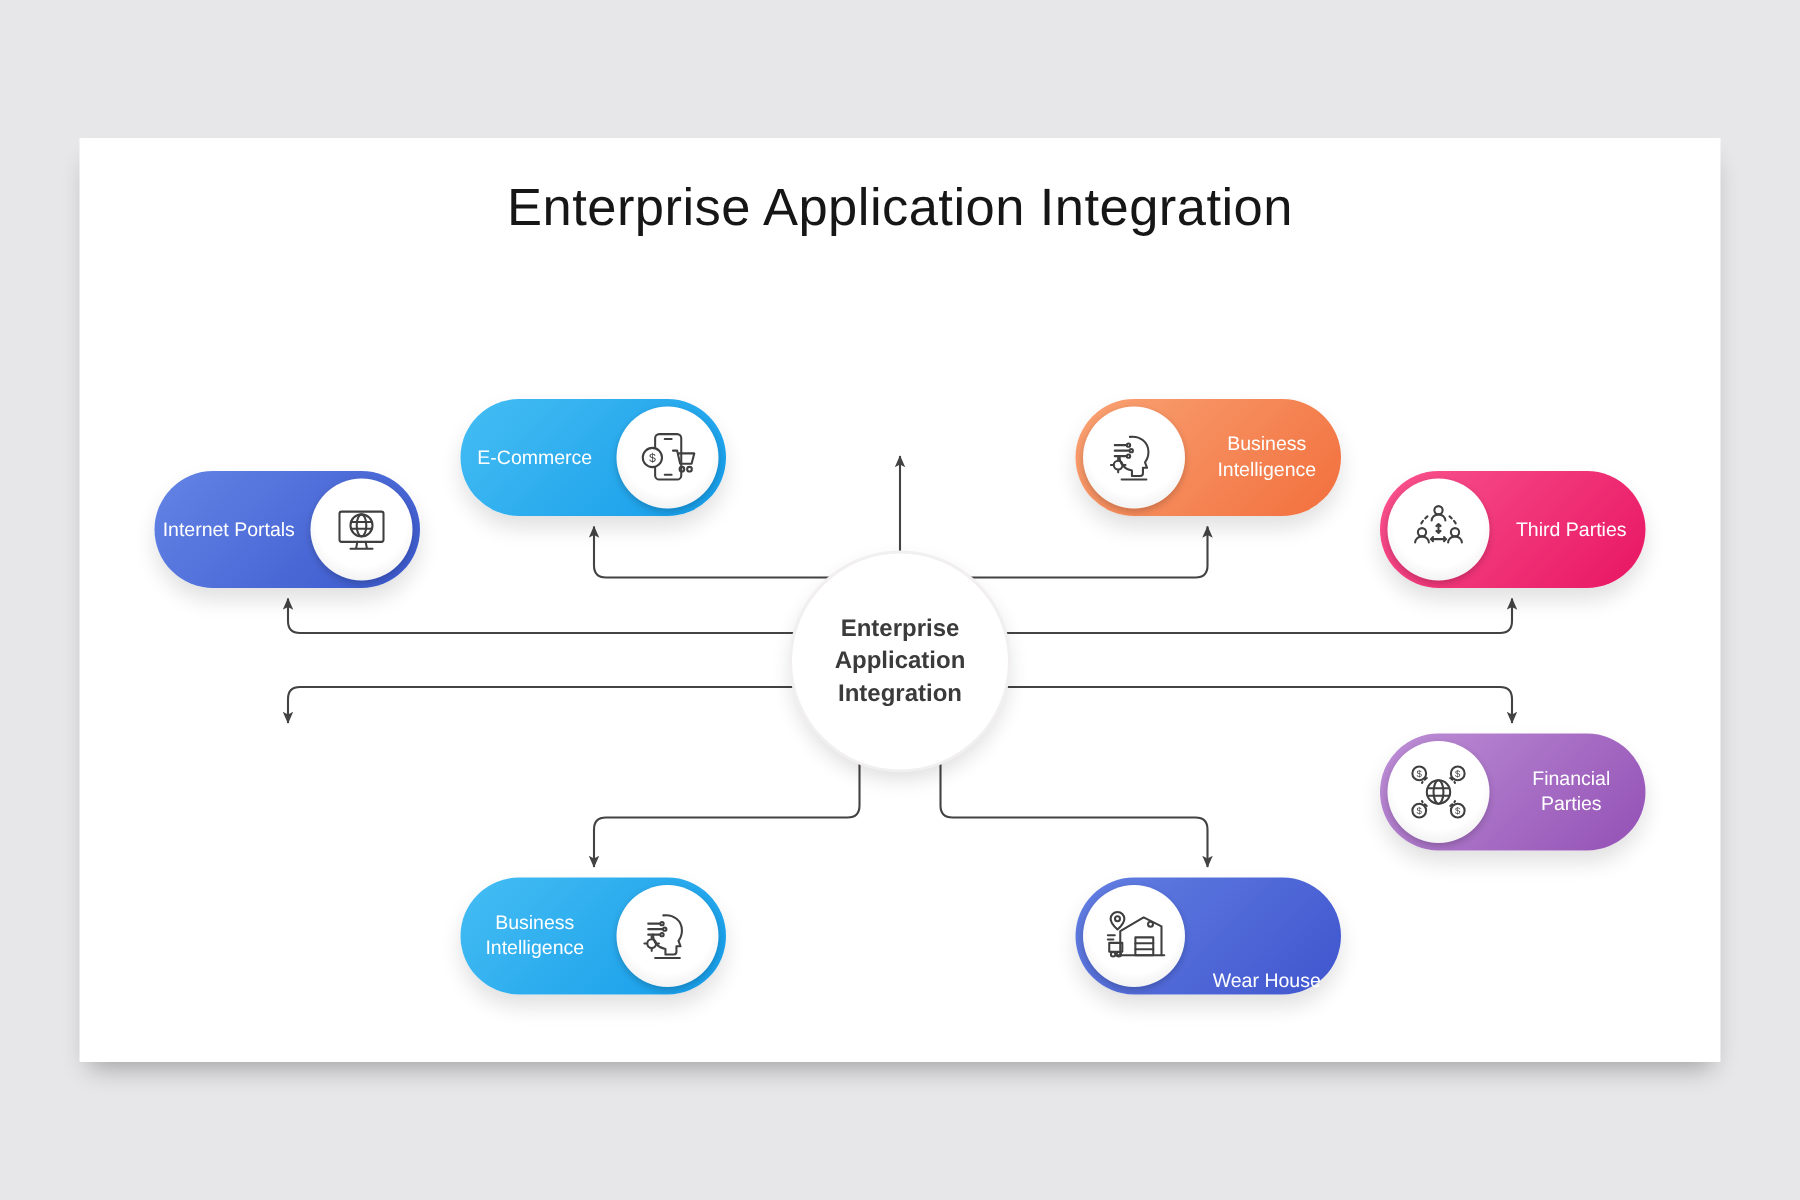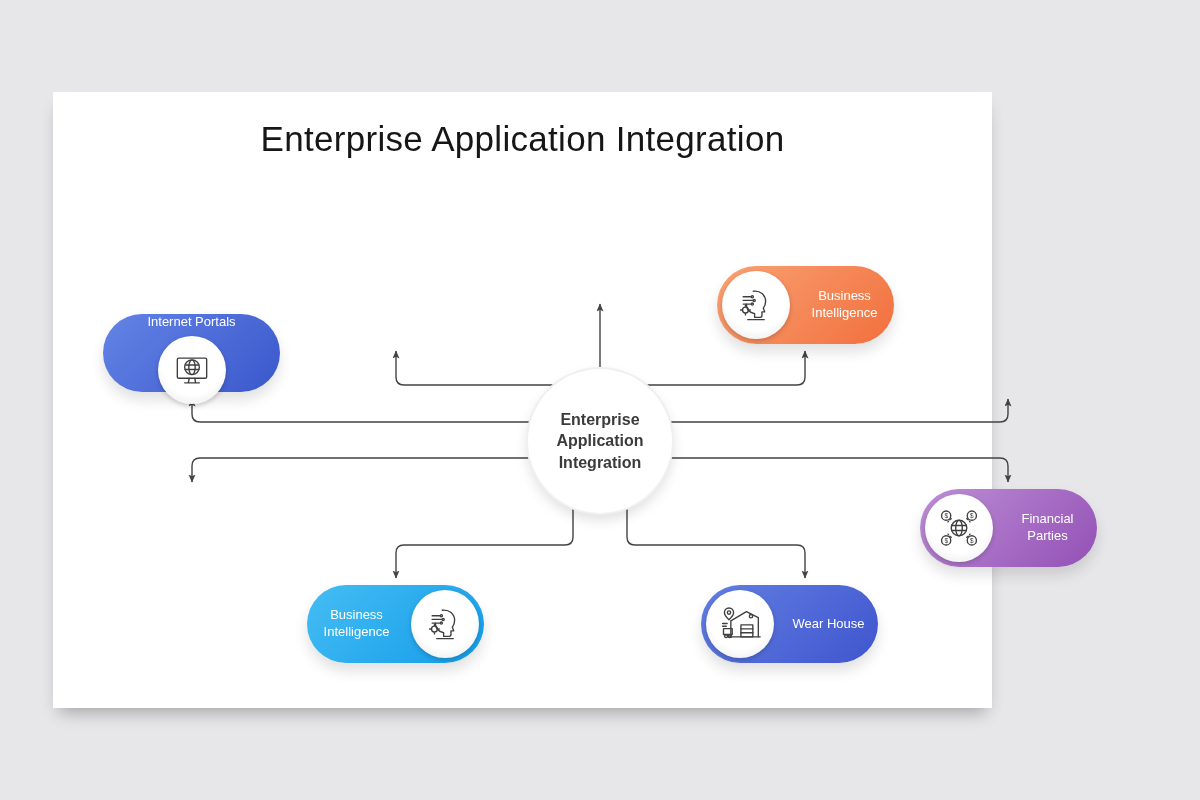--- a/index.html
+++ b/index.html
@@ -4,21 +4,21 @@
 <style>
   * { margin:0; padding:0; box-sizing:border-box; }
   html,body { width:1200px; height:800px; }
   body {
     background:#e7e6e8;
     font-family:"Liberation Sans", sans-serif;
     position:relative;
     overflow:hidden;
   }
   .slide {
-    position:absolute; left:53px; top:92px; width:939px; height:616px;
+    position:absolute; left:53px; top:92px; width:1094px; height:616px;
     background:#ffffff;
     box-shadow:0 10px 16px -6px rgba(0,0,0,0.30);
   }
   .header { position:absolute; top:27px; left:0; right:0; text-align:center; }
   .title {
     font-size:35px; font-weight:500; color:#161616; letter-spacing:0.3px;
   }
   .subtitle {
     margin-top:15px; font-size:15px; font-weight:500; color:#222;
   }
@@ -49,21 +49,21 @@
     font-weight:500; line-height:1.3; padding:0 3px;
   }
   
   .pill-crm            { left:459px; top:126px; }
   .pill-ecommerce      { left:254px; top:174px; }
   .pill-internet       { left:50px;  top:222px; }
   .pill-bi-top         { left:664px; top:174px; }
   .pill-third          { left:867px; top:222px; }
   .pill-legacy         { left:50px;  top:397px; }
   .pill-bi-bottom      { left:254px; top:493px; }
-  .pill-wearhouse      { left:648px; top:493px; }
+  .pill-wearhouse      { left:664px; top:493px;align-items:flex-end; }
   .pill-financial      { left:867px; top:397px; }
 </style>
 </head>
 <body>
 
 <div class="slide">
 
   <div class="header">
     <div class="title">Enterprise Application Integration</div>
   </div>
@@ -85,22 +85,38 @@
       <path d="M520,416 V445 Q520,453 512,453 L351,453 Q343,453 343,461 V486" marker-end="url(#arrow)"></path>
       <path d="M574,416 V445 Q574,453 582,453 L744,453 Q752,453 752,461 V486" marker-end="url(#arrow)"></path>
     </g>
   </svg>
 
   <div class="center-circle">
     <div class="center-label">Enterprise Application Integration</div>
   </div>
 
 
-
-  <div class="pill pill-internet" style="background: linear-gradient(135deg, rgb(100, 132, 230) 0%, rgb(58, 87, 203) 100%); flex-direction: column;">
+  <div class="pill pill-ecommerce" style="background: linear-gradient(135deg, rgb(69, 189, 243) 0%, rgb(20, 156, 233) 100%);">
+    <div class="pill-label">E-Commerce</div>
+    <div class="icon-circle">
+        <svg viewBox="0 0 48 48">
+          <g stroke="#3f3f3f" stroke-width="1.5" fill="none" stroke-linecap="round" stroke-linejoin="round">
+            <rect x="15" y="7" width="19" height="33" rx="3"></rect>
+            <path d="M22,10.5 h5 M22,36.5 h5"></path>
+            <circle cx="13" cy="24" r="7" fill="#ffffff"></circle>
+            <path d="M28,19 h3 l2.2,9.5 h8.3 l2,-7.5 h-11"></path>
+            <circle cx="34.5" cy="32.5" r="1.7"></circle>
+            <circle cx="40" cy="32.5" r="1.7"></circle>
+          </g>
+          <text x="13" y="27.3" text-anchor="middle" font-size="9" fill="#3f3f3f" stroke="none" font-family="Liberation Sans, sans-serif">$</text>
+        </svg>
+      </div>
+  </div>
+
+  <div class="pill pill-internet" style="background: linear-gradient(135deg, rgb(100, 132, 230) 0%, rgb(58, 87, 203) 100%);">
     <div class="pill-label">Internet Portals</div>
     <div class="icon-circle">
         <svg viewBox="0 0 48 48">
           <g stroke="#3f3f3f" stroke-width="1.5" fill="none" stroke-linecap="round" stroke-linejoin="round">
             <rect x="8" y="11" width="32" height="22" rx="1.5"></rect>
             <path d="M21,33 l-1,5 M27,33 l1,5 M16,38 h16"></path>
             <circle cx="24" cy="21" r="8"></circle>
             <ellipse cx="24" cy="21" rx="3.5" ry="8"></ellipse>
             <path d="M16.5,18.5 h15 M16.5,23.5 h15"></path>
           </g>
@@ -119,20 +135,39 @@
             <circle cx="20" cy="23" r="1.2"></circle>
             <circle cx="12.5" cy="29.5" r="3.2"></circle>
             <path d="M12.5,25.5 v-1.3 M12.5,33.5 v1.3 M8.5,29.5 h-1.3 M16.5,29.5 h1.3"></path>
             <path d="M15,40 h18"></path>
           </g>
         </svg>
       </div>
     <div class="pill-label">Business Intelligence</div>
   </div>
 
+  <div class="pill pill-third" style="background: linear-gradient(135deg, rgb(249, 83, 141) 0%, rgb(232, 21, 99) 100%);">
+    <div class="icon-circle">
+        <svg viewBox="0 0 48 48">
+          <g stroke="#3f3f3f" stroke-width="1.5" fill="none" stroke-linecap="round" stroke-linejoin="round">
+            <circle cx="24" cy="10" r="3"></circle>
+            <path d="M19,17.5 a5,4.5 0 0 1 10,0"></path>
+            <circle cx="12" cy="26" r="3"></circle>
+            <path d="M7,33.5 a5,4.5 0 0 1 10,0"></path>
+            <circle cx="36" cy="26" r="3"></circle>
+            <path d="M31,33.5 a5,4.5 0 0 1 10,0"></path>
+            <path d="M24,20 v6.5 M22.5,21.5 L24,20 l1.5,1.5 M22.5,25 L24,26.5 l1.5,-1.5"></path>
+            <path d="M18.5,31 h11 M20,29.5 L18.5,31 l1.5,1.5 M28,29.5 L29.5,31 l-1.5,1.5"></path>
+            <path d="M16,14.5 a17,17 0 0 0 -5.5,7" stroke-dasharray="2.2 2.4"></path>
+            <path d="M32,14.5 a17,17 0 0 1 5.5,7" stroke-dasharray="2.2 2.4"></path>
+          </g>
+        </svg>
+      </div>
+    <div class="pill-label">Third Parties</div>
+  </div>
 
 
   <div class="pill pill-bi-bottom" style="background: linear-gradient(135deg, rgb(69, 189, 243) 0%, rgb(20, 156, 233) 100%);">
     <div class="pill-label">Business Intelligence</div>
     <div class="icon-circle">
         <svg viewBox="0 0 48 48">
           <g stroke="#3f3f3f" stroke-width="1.5" fill="none" stroke-linecap="round" stroke-linejoin="round">
             <path d="M21,9 C28.5,8 34.5,13 34.5,20 C34.5,23 33.5,25.5 32,27.5 L33.5,31.5 H30.5 V35.5 C30.5,36.6 29.6,37.5 28.5,37.5 H22.5 V33.5 C17,32.5 13.5,28.5 13.5,23"></path>
             <path d="M10,15 h8 M10,19 h10 M10,23 h8"></path>
             <circle cx="20" cy="15" r="1.2"></circle>

